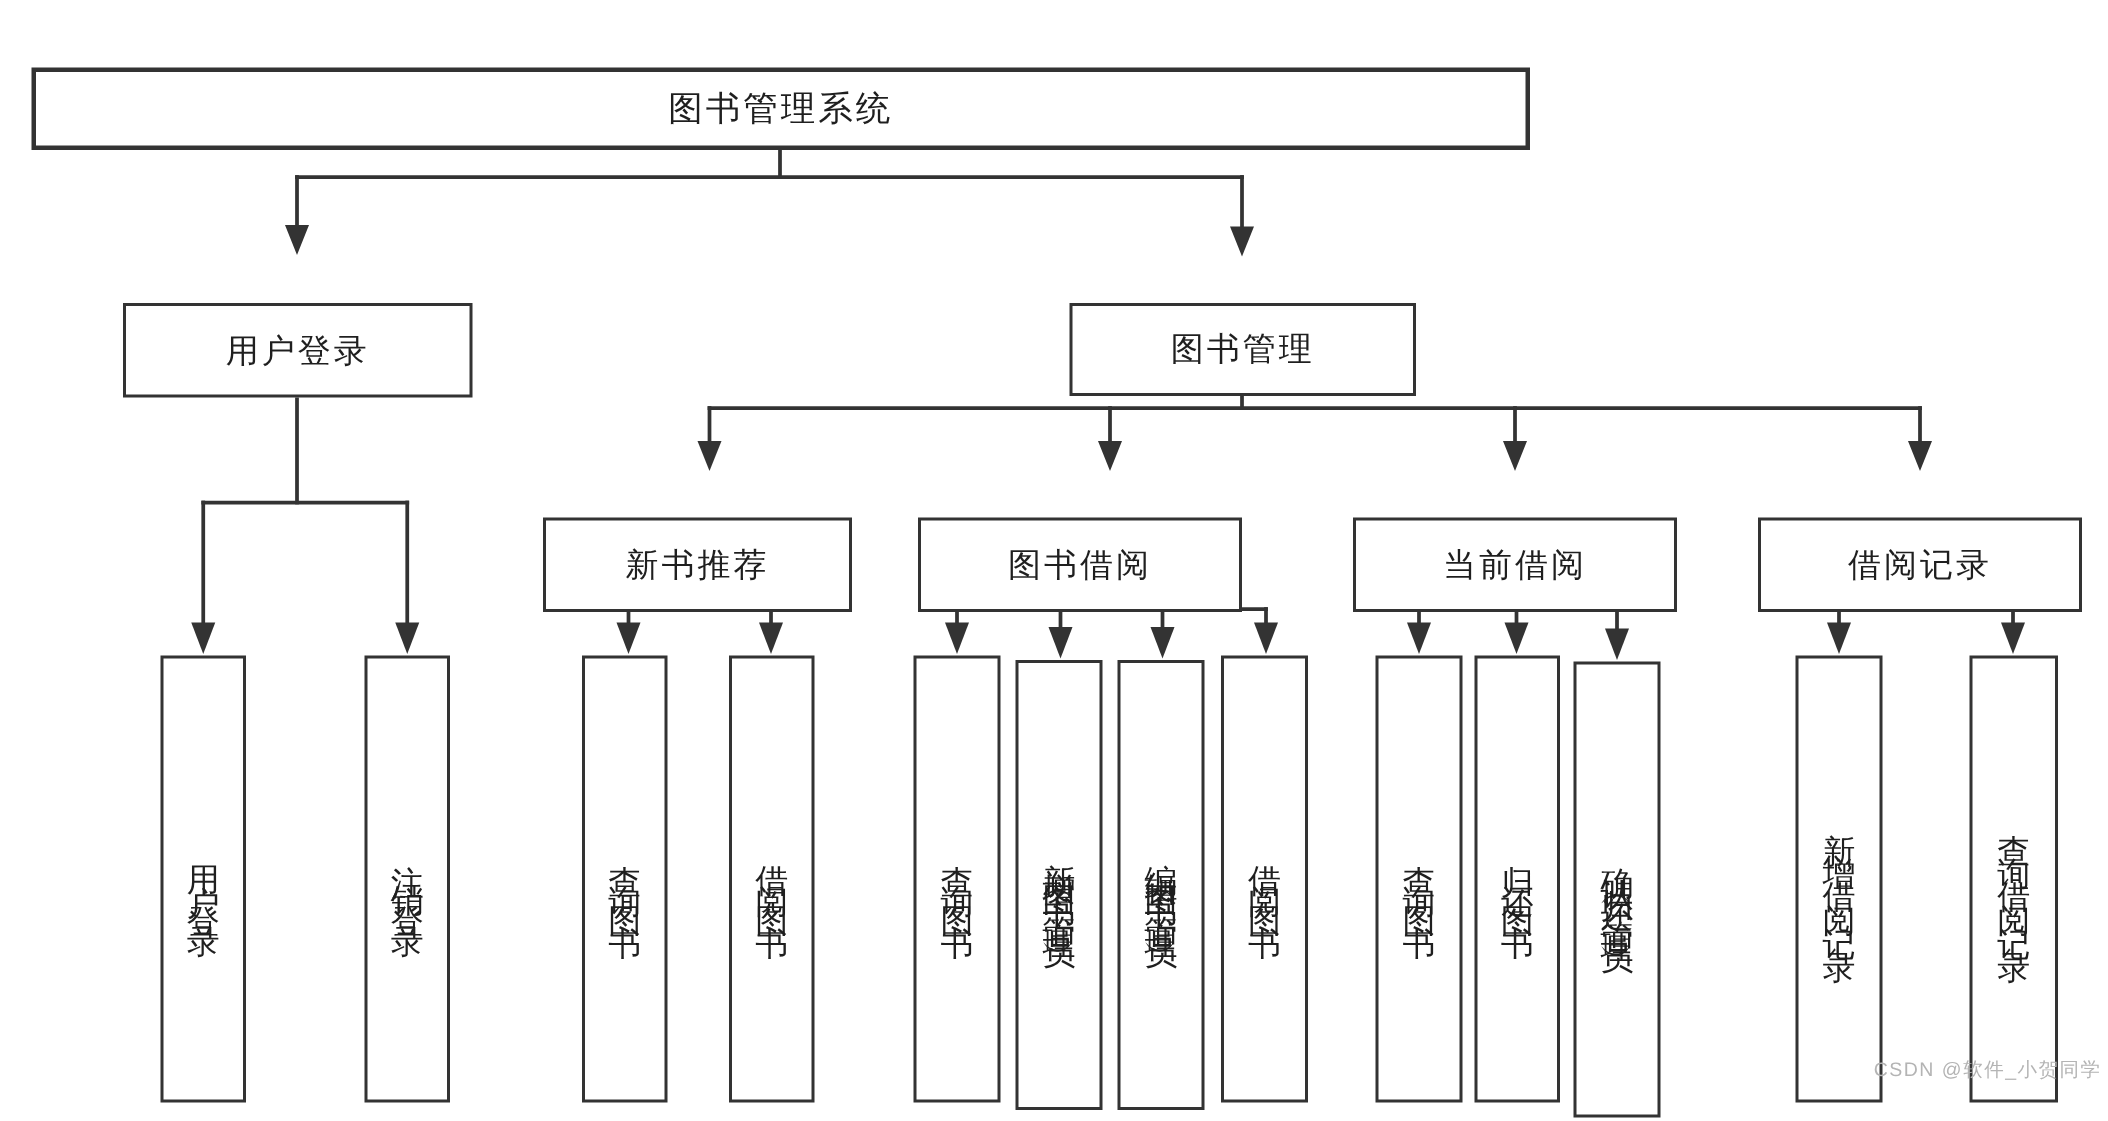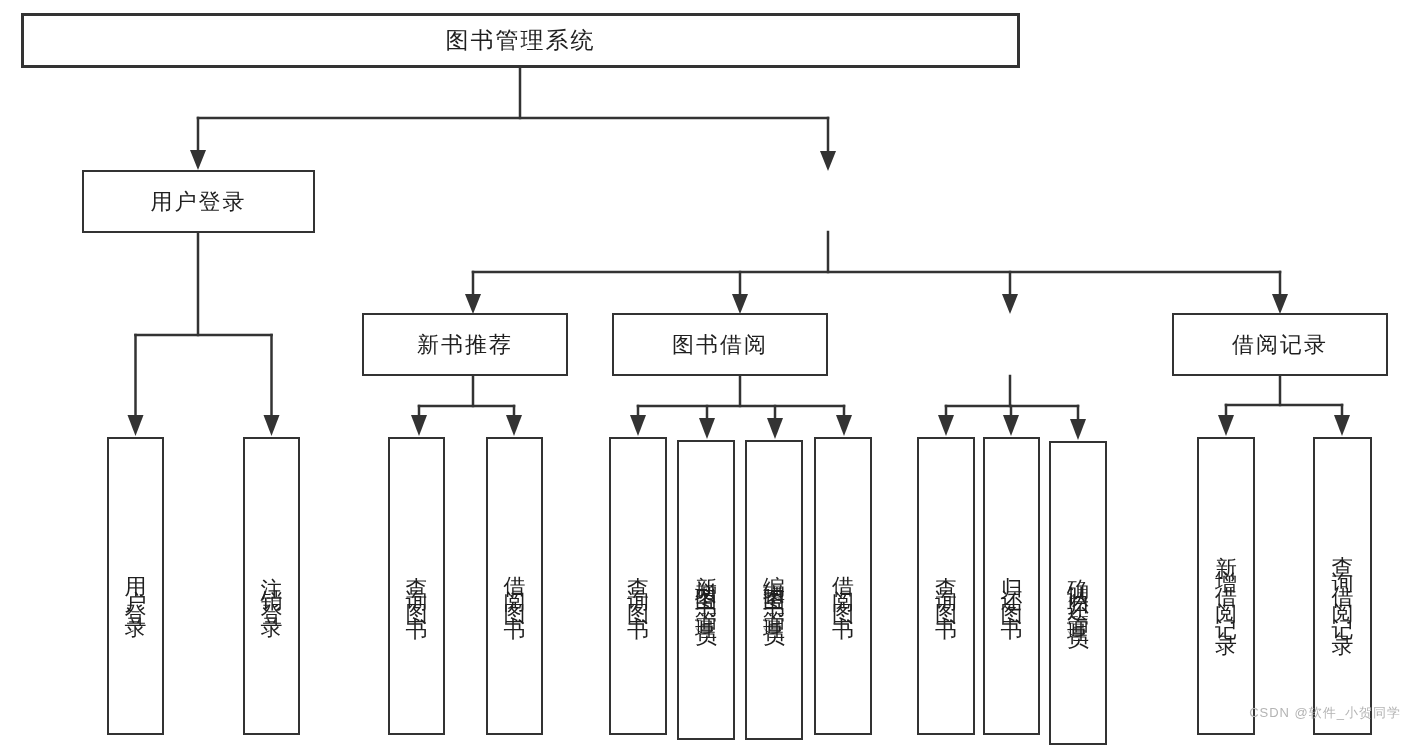--- a/index.html
+++ b/index.html
@@ -20,21 +20,21 @@
     position: absolute;
     background: #ffffff;
     border: 2.5px solid #333333;
     color: #1f1f1f;
     display: flex;
     align-items: center;
     justify-content: center;
     box-sizing: border-box;
     text-align: center;
   }
-  .hnode { font-size: 22px; letter-spacing: 2px; }
+  .hnode { font-size: 22px; letter-spacing: 2px; margin-top: 32px; }
   .root  { border-width: 3px; font-size: 23px; }
   .vnode {
     writing-mode: vertical-rl;
     text-orientation: mixed;
     font-size: 22px;
   }
   .vshort { letter-spacing: 0.62em; }
   .vmed   { letter-spacing: 0.72em; }
   .vlong  { letter-spacing: 0.32em; }
   #watermark {
@@ -121,23 +121,25 @@
       <polygon points="1070,419 1086,419 1078,440"></polygon>
 
       <polygon points="1218,415 1234,415 1226,436"></polygon>
       <polygon points="1334,415 1350,415 1342,436"></polygon>
     </g>
   </svg>
 
   <div class="node hnode root" style="left:21px; top:13px; width:999px; height:55px;">图书管理系统</div>
 
   <div class="node hnode" style="left:82px; top:170px; width:233px; height:63px;">用户登录</div>
+  <div class="node hnode" style="left:713px; top:170px; width:231px; height:62px;">图书管理</div>
 
   <div class="node hnode" style="left:362px; top:313px; width:206px; height:63px;">新书推荐</div>
   <div class="node hnode" style="left:612px; top:313px; width:216px; height:63px;">图书借阅</div>
+  <div class="node hnode" style="left:902px; top:313px; width:216px; height:63px;">当前借阅</div>
   <div class="node hnode" style="left:1172px; top:313px; width:216px; height:63px;">借阅记录</div>
 
   <div class="node vnode vshort" style="left:107px; top:437px; width:57px; height:298px;">用户登录</div>
   <div class="node vnode vshort" style="left:243px; top:437px; width:57px; height:298px;">注销登录</div>
 
   <div class="node vnode vshort" style="left:388px; top:437px; width:57px; height:298px;">查询图书</div>
   <div class="node vnode vshort" style="left:486px; top:437px; width:57px; height:298px;">借阅图书</div>
 
   <div class="node vnode vshort" style="left:609px; top:437px; width:58px; height:298px;">查询图书</div>
   <div class="node vnode vlong" style="left:677px; top:440px; width:58px; height:300px;">新增图书（管理员）</div>

